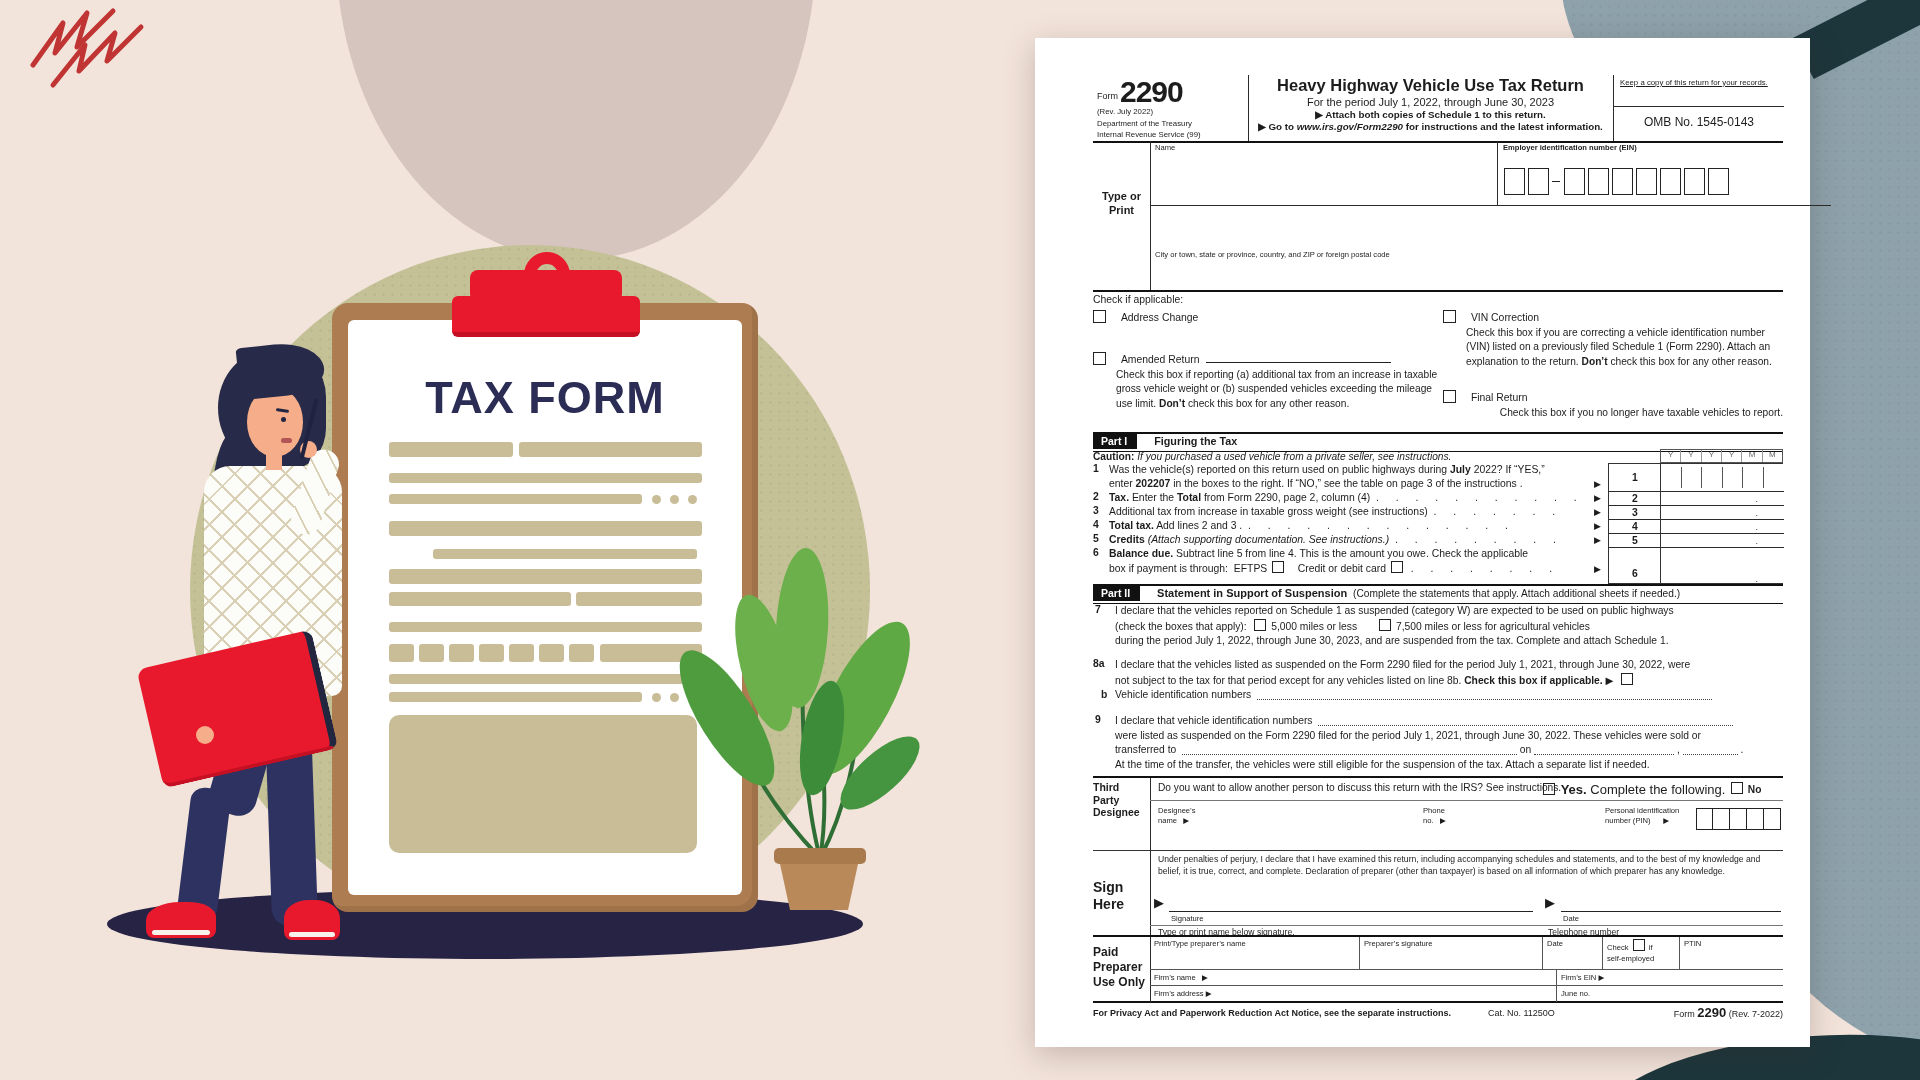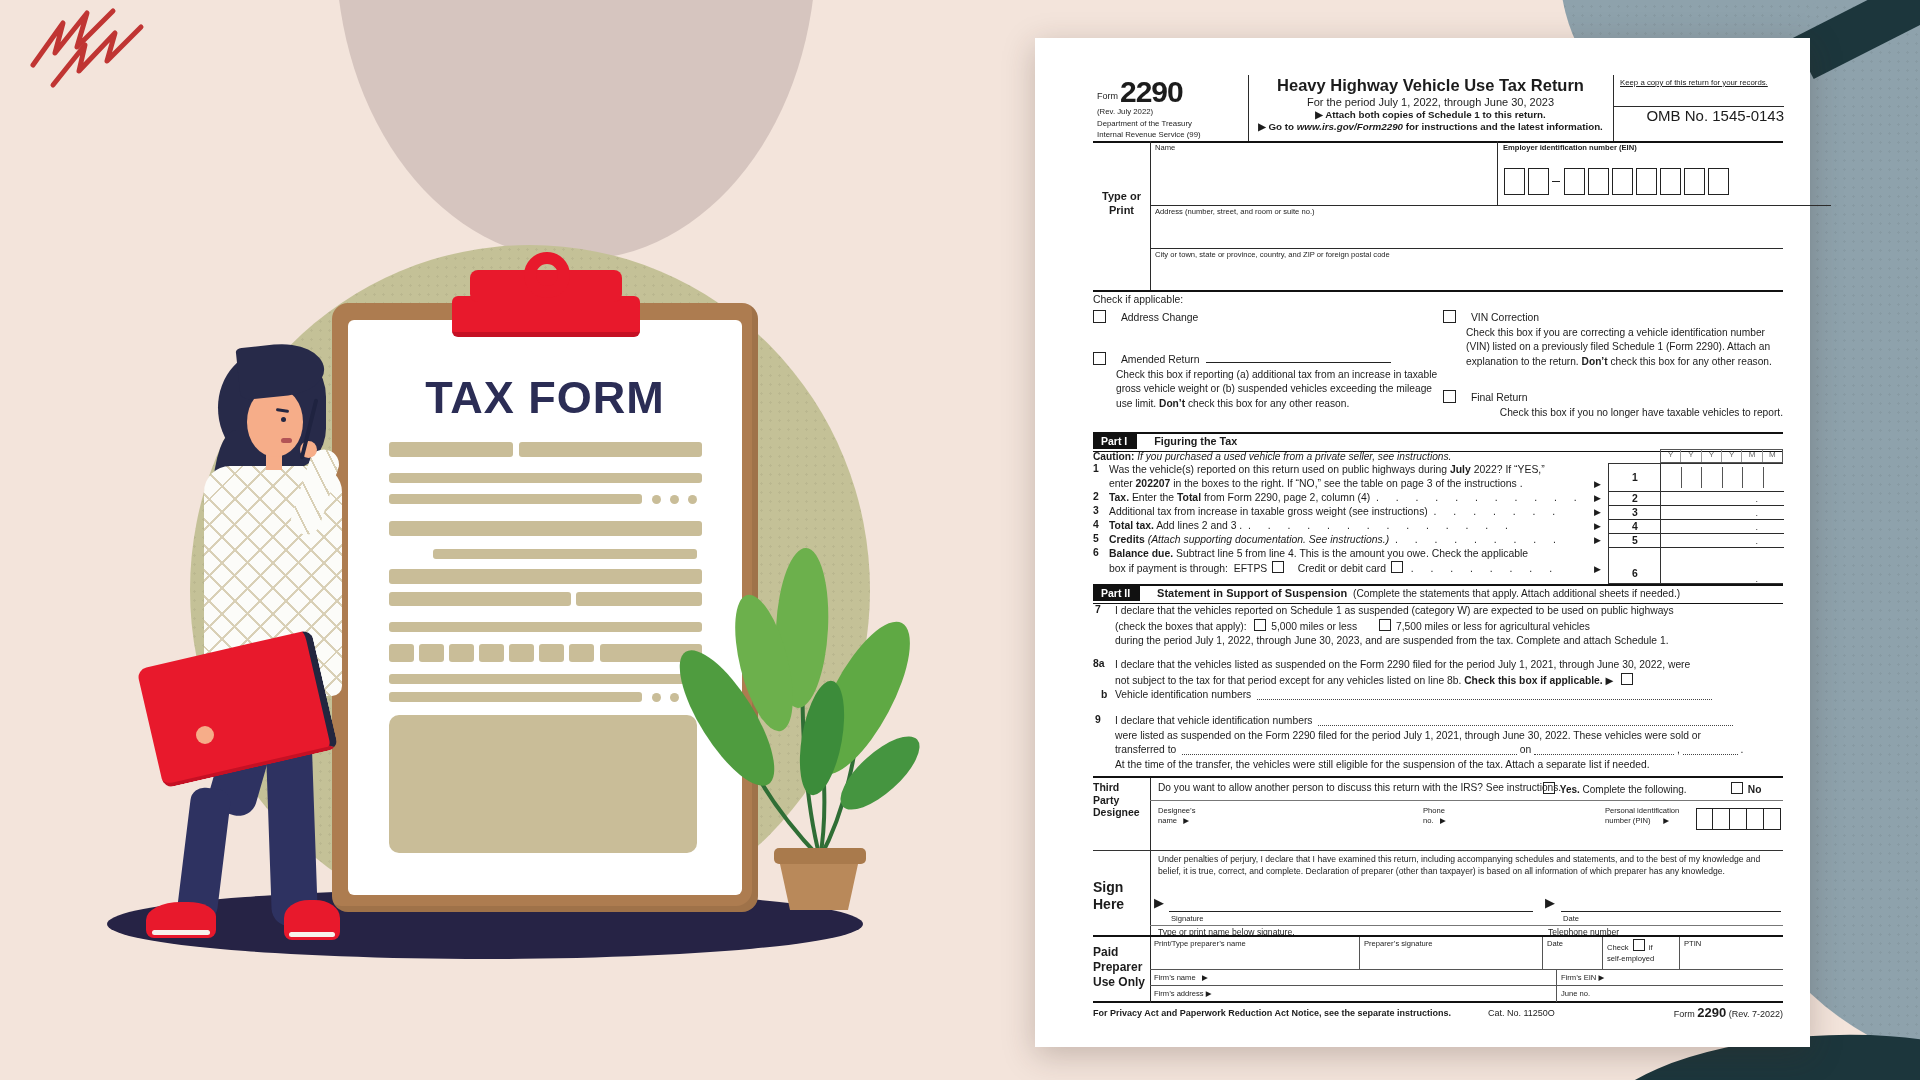--- a/index.html
+++ b/index.html
@@ -157,40 +157,37 @@
           <span class="fb" style="left:4px;top:55px;font-size:7.8px;">Internal Revenue Service (99)</span>
         </div>
         <div class="fb" style="left:155px;top:0;width:365px;height:66px;text-align:center;">
           <div style="font-size:16.5px;font-weight:bold;margin-top:1px;">Heavy Highway Vehicle Use Tax Return</div>
           <div style="font-size:11px;margin-top:1px;">For the period July 1, 2022, through June 30, 2023</div>
           <div style="font-size:9.8px;font-weight:bold;margin-top:1px;">▶ Attach both copies of Schedule 1 to this return.</div>
           <div style="font-size:9.8px;font-weight:bold;margin-top:1px;">▶ Go to <b><i>www.irs.gov/Form2290</i></b> for instructions and the latest information.</div>
         </div>
         <div class="fb bdl" style="left:520px;top:0;width:170px;height:66px;">
           <div class="fb bdb" style="left:0;top:0;width:170px;height:32px;font-size:7.8px;padding:3px 6px;box-sizing:border-box;text-decoration:underline;">Keep a copy of this return for your records.</div>
-          <div class="fb" style="left:0;top:32px;width:170px;text-align:right;font-size:15px;">OMB No. 1545-0143</div>
+          <div class="fb" style="left:0;top:40px;width:170px;text-align:center;font-size:12px;">OMB No. 1545-0143</div>
         </div>
       </div>
 
       <div class="fb" style="left:0;top:103px;width:690px;height:149px;border-bottom:2px solid #111;">
         <div class="fb" style="left:0;top:48px;width:57px;text-align:center;font-size:11px;font-weight:bold;line-height:14px;">
           <span>Type or Print</span>
         </div>
         <div class="fb bdl" style="left:57px;top:0;width:0;height:149px;"></div>
         <div class="fb bdb" style="left:57px;top:0;width:347px;height:64px;">
           <span class="lbl" style="position:absolute;left:5px;top:2px;">Name</span>
         </div>
         <div class="fb bdb bdl" style="left:404px;top:0;width:286px;height:64px;padding-left:47px;">
           <span class="lbl" style="position:absolute;left:5px;top:2px;font-weight:bold;">Employer identification number (EIN)</span>
           <span class="fb" style="left:6px;top:27px;white-space:nowrap;">
             <span class="einbox"></span><span class="einbox"></span><span style="display:inline-block;width:8px;border-top:1.6px solid #222;vertical-align:13px;margin-right:4px;"></span><span class="einbox"></span><span class="einbox"></span><span class="einbox"></span><span class="einbox"></span><span class="einbox"></span><span class="einbox"></span><span class="einbox"></span>
           </span>
-        </div>
-        <div class="fb bdb" style="left:57px;top:64px;width:633px;height:43px;">
-          <span class="lbl" style="position:absolute;left:5px;top:2px;">Address (number, street, and room or suite no.)</span>
         </div>
         <div class="fb" style="left:57px;top:107px;width:633px;height:42px;">
           <span class="lbl" style="position:absolute;left:5px;top:2px;">City or town, state or province, country, and ZIP or foreign postal code</span>
         </div>
       </div>
 
       <div class="fb" style="left:0;top:256px;font-size:10.4px;">Check if applicable:</div>
       <div class="fb" style="left:0;top:272px;">
         <span class="cbx"></span>
         <span style="margin-left:12px;">Address Change</span>
@@ -288,21 +285,21 @@
       <div class="fb" style="left:22px;top:620px;width:668px;font-size:10.3px;line-height:14.6px;">I declare that the vehicles listed as suspended on the Form 2290 filed for the period July 1, 2021, through June 30, 2022, were<br>not subject to the tax for that period except for any vehicles listed on line 8b. <b>Check this box if applicable.</b> ▶ &nbsp;<x></x></div>
       <span class="num fb" style="left:8px;top:651px;">b</span>
       <div class="fb" style="left:22px;top:651px;width:668px;font-size:10.3px;">Vehicle identification numbers &nbsp;<dots style="width:455px"></dots></div>
       <span class="num fb" style="left:2px;top:676px;">9</span>
       <div class="fb" style="left:22px;top:676px;width:668px;font-size:10.3px;line-height:14.6px;">I declare that vehicle identification numbers &nbsp;<dots style="width:415px"></dots><br>were listed as suspended on the Form 2290 filed for the period July 1, 2021, through June 30, 2022. These vehicles were sold or<br>transferred to &nbsp;<dots style="width:335px"></dots> on <dots style="width:140px"></dots> , <dots style="width:55px"></dots> .<br>At the time of the transfer, the vehicles were still eligible for the suspension of the tax. Attach a separate list if needed.</div>
 
       <div class="fb" style="left:0;top:738px;width:690px;height:74px;border-top:2px solid #111;">
         <div class="fb" style="left:0;top:3px;width:57px;font-size:10.5px;font-weight:bold;line-height:12.5px;">Third<br>Party<br>Designee</div>
         <div class="fb bdl" style="left:57px;top:0;width:0;height:74px;"></div>
         <div class="fb" style="left:65px;top:4px;font-size:10.2px;">Do you want to allow another person to discuss this return with the IRS? See instructions.</div>
-        <span class="fb" style="left:448px;top:4px;font-size:10px;"><x></x> <b>Yes.</b> Complete the following.</span>
+        <span class="fb" style="left:448px;top:4px;font-size:13px;"><x></x> <b>Yes.</b> Complete the following.</span>
         <span class="fb" style="left:636px;top:4px;font-size:10.2px;"><x></x> <b>No</b></span>
         <div class="fb bdt" style="left:57px;top:22px;width:633px;height:0;border-color:#777;"></div>
         <div class="fb lbl" style="left:65px;top:28px;line-height:10px;">Designee’s<br>name &nbsp;&nbsp;▶</div>
         <div class="fb lbl" style="left:330px;top:28px;line-height:10px;">Phone<br>no. &nbsp;&nbsp;▶</div>
         <div class="fb lbl" style="left:512px;top:28px;line-height:10px;">Personal identification<br>number (PIN) &nbsp;&nbsp;&nbsp;&nbsp;&nbsp;▶</div>
         <span class="fb" style="left:604px;top:30px;white-space:nowrap;">
           <span class="pinbox"></span><span class="pinbox"></span><span class="pinbox"></span><span class="pinbox"></span><span class="pinbox"></span>
         </span>
       </div>
 

